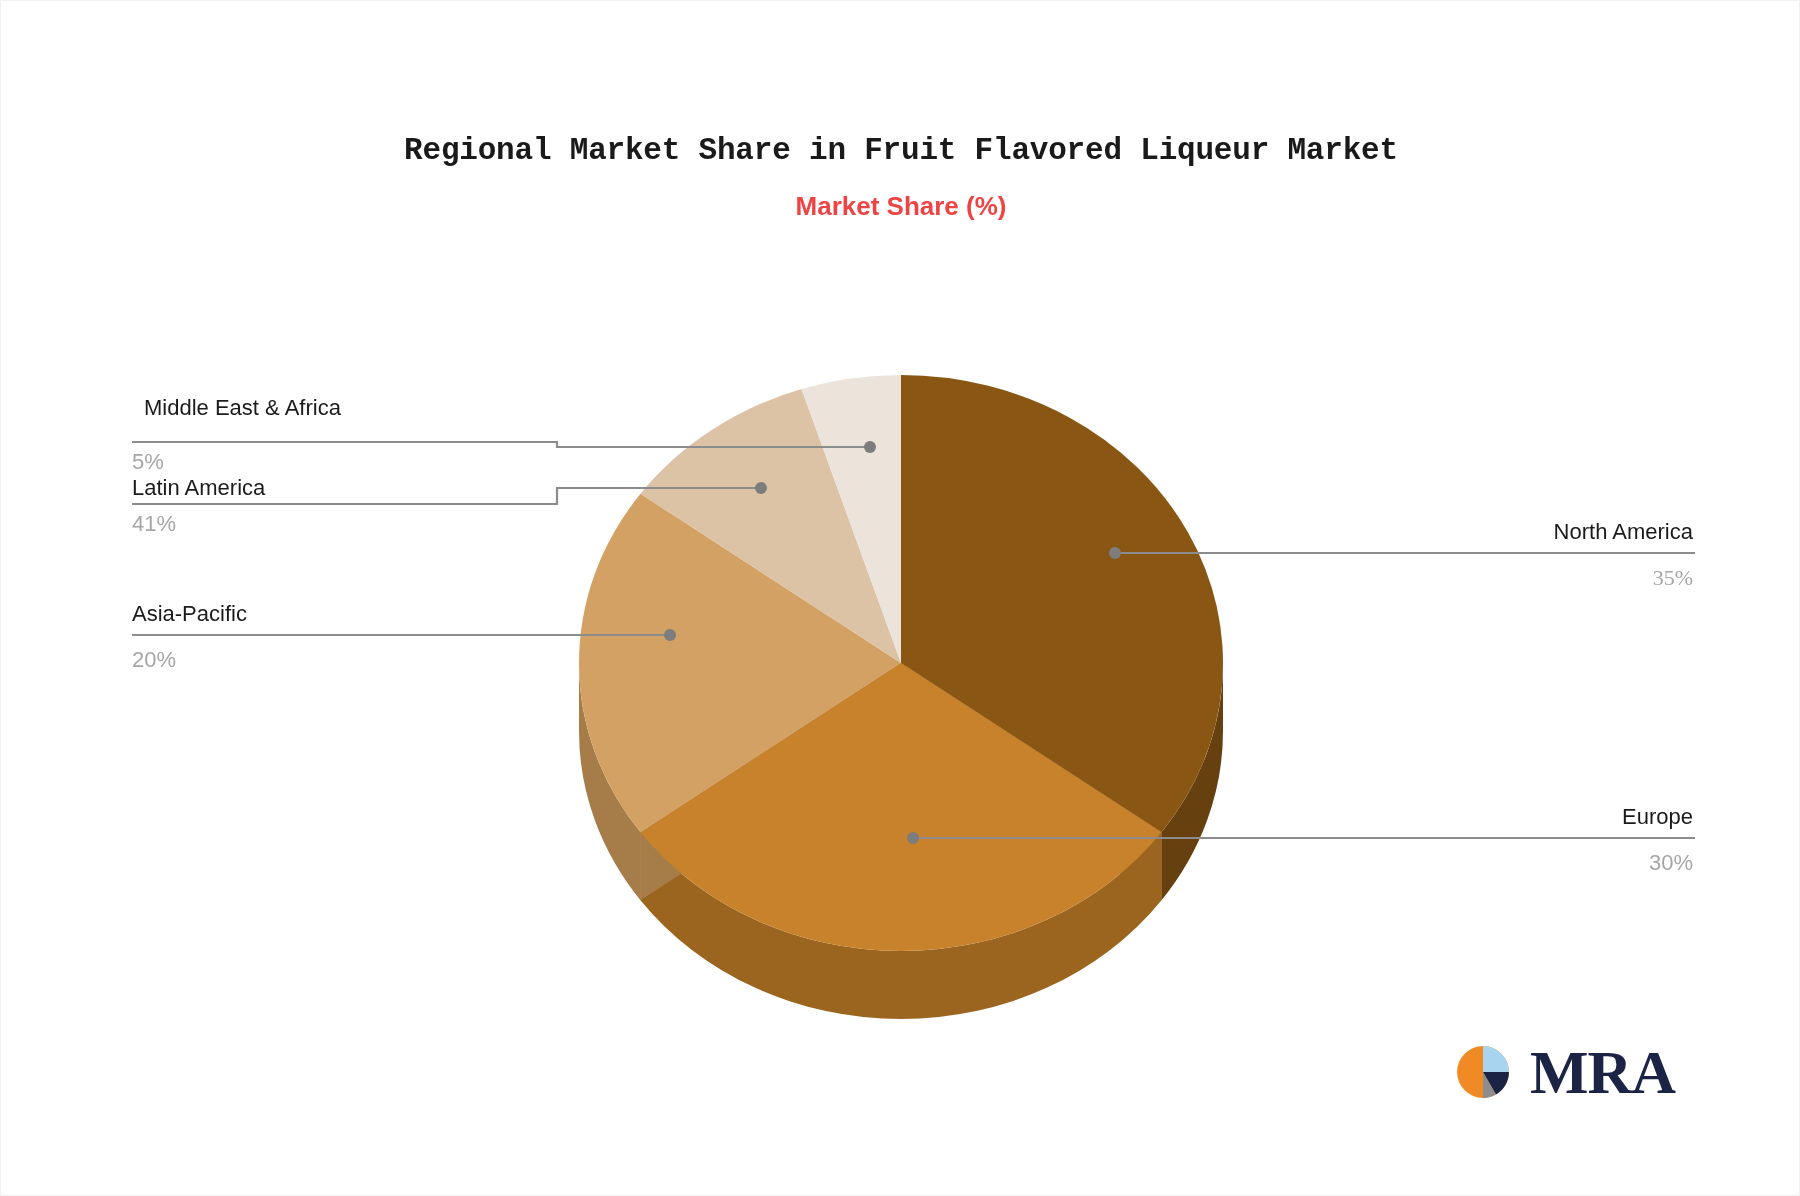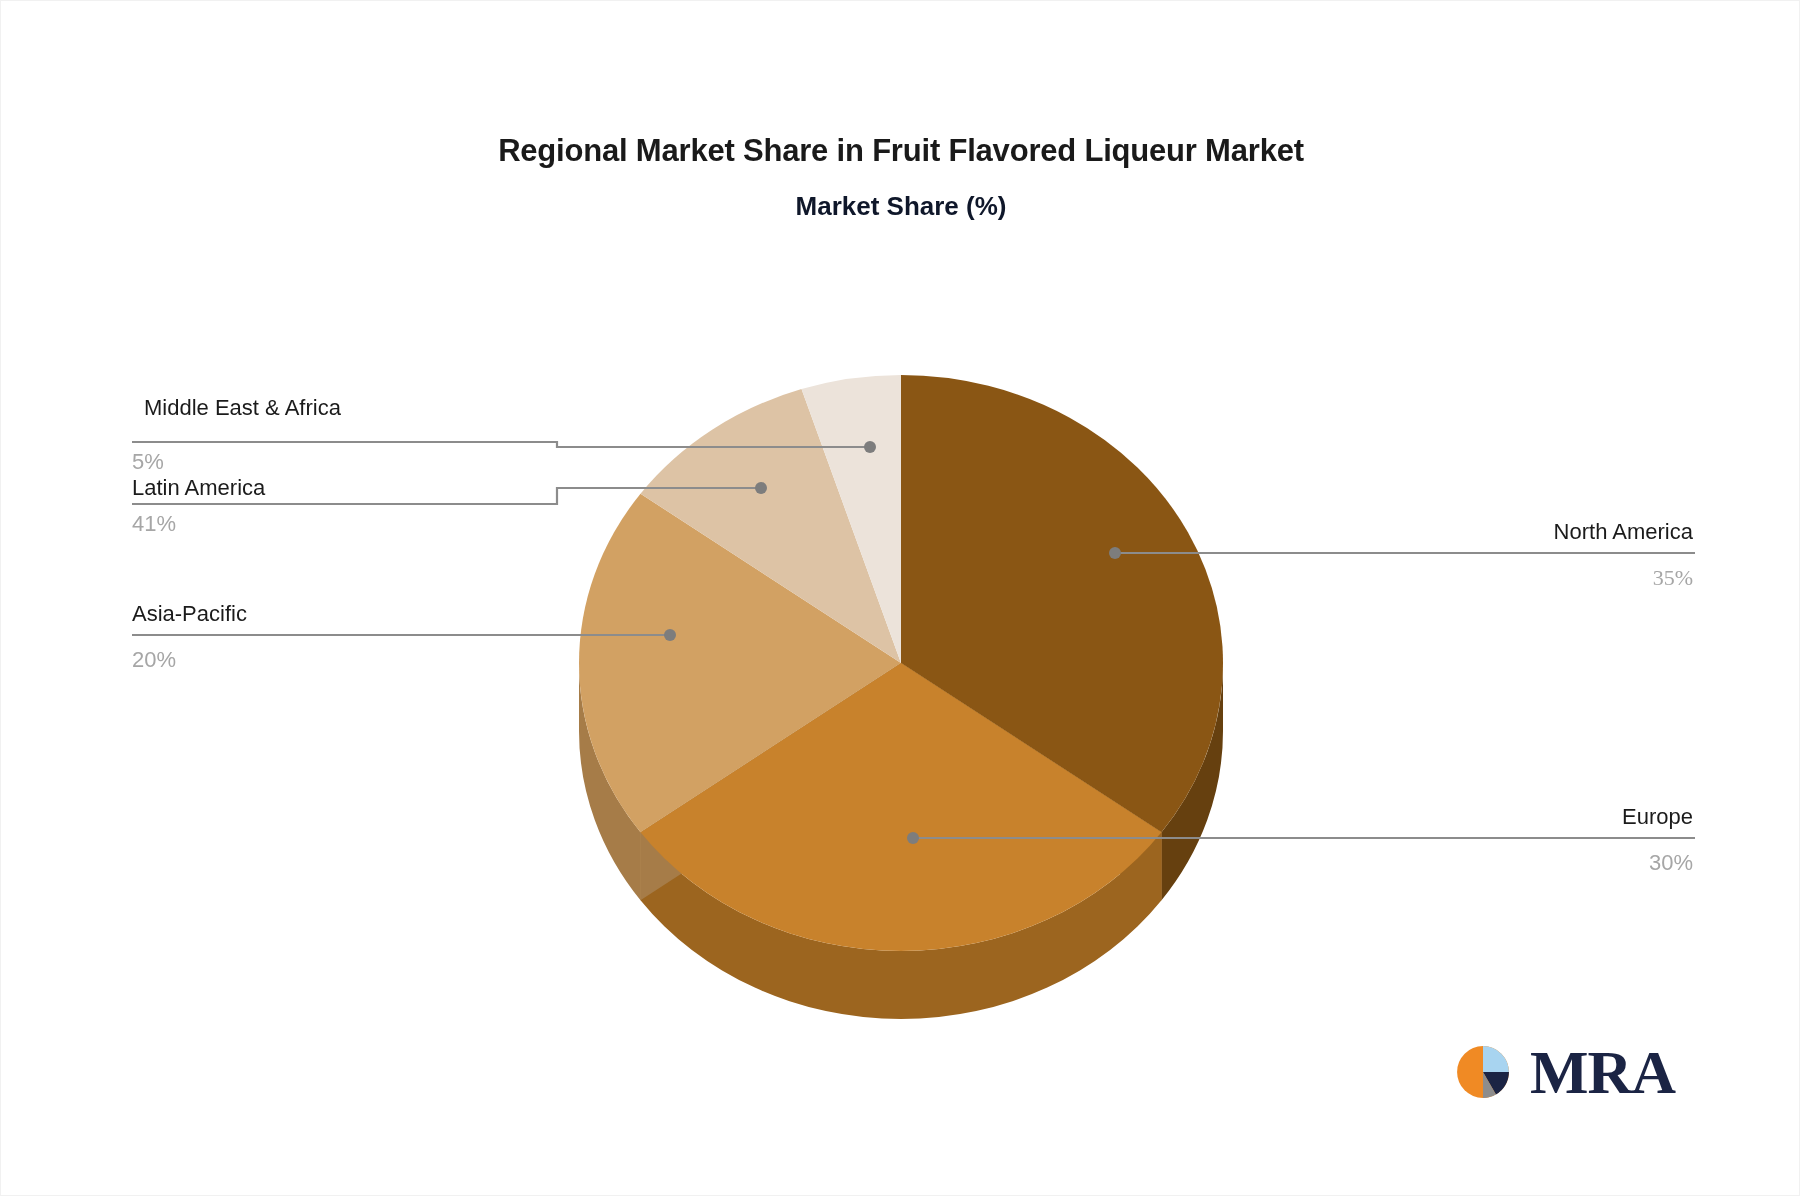--- a/index.html
+++ b/index.html
@@ -20,30 +20,31 @@
   #title {
     position: absolute;
     left: 0;
     top: 132px;
     width: 1800px;
     text-align: center;
     font-size: 31px;
     font-weight: bold;
     color: #1a1a1a;
     letter-spacing: -0.2px;
+    font-family: Liberation Mono, monospace;
   }
   #subtitle {
     position: absolute;
     left: 0;
     top: 190px;
     width: 1800px;
     text-align: center;
     font-size: 26px;
     font-weight: bold;
-    color: #0f172a;
+    color: #ef4444;
   }
   #plot {
     position: absolute;
     left: 0;
     top: 0;
     width: 1800px;
     height: 1196px;
   }
   .lbl {
     position: absolute;

